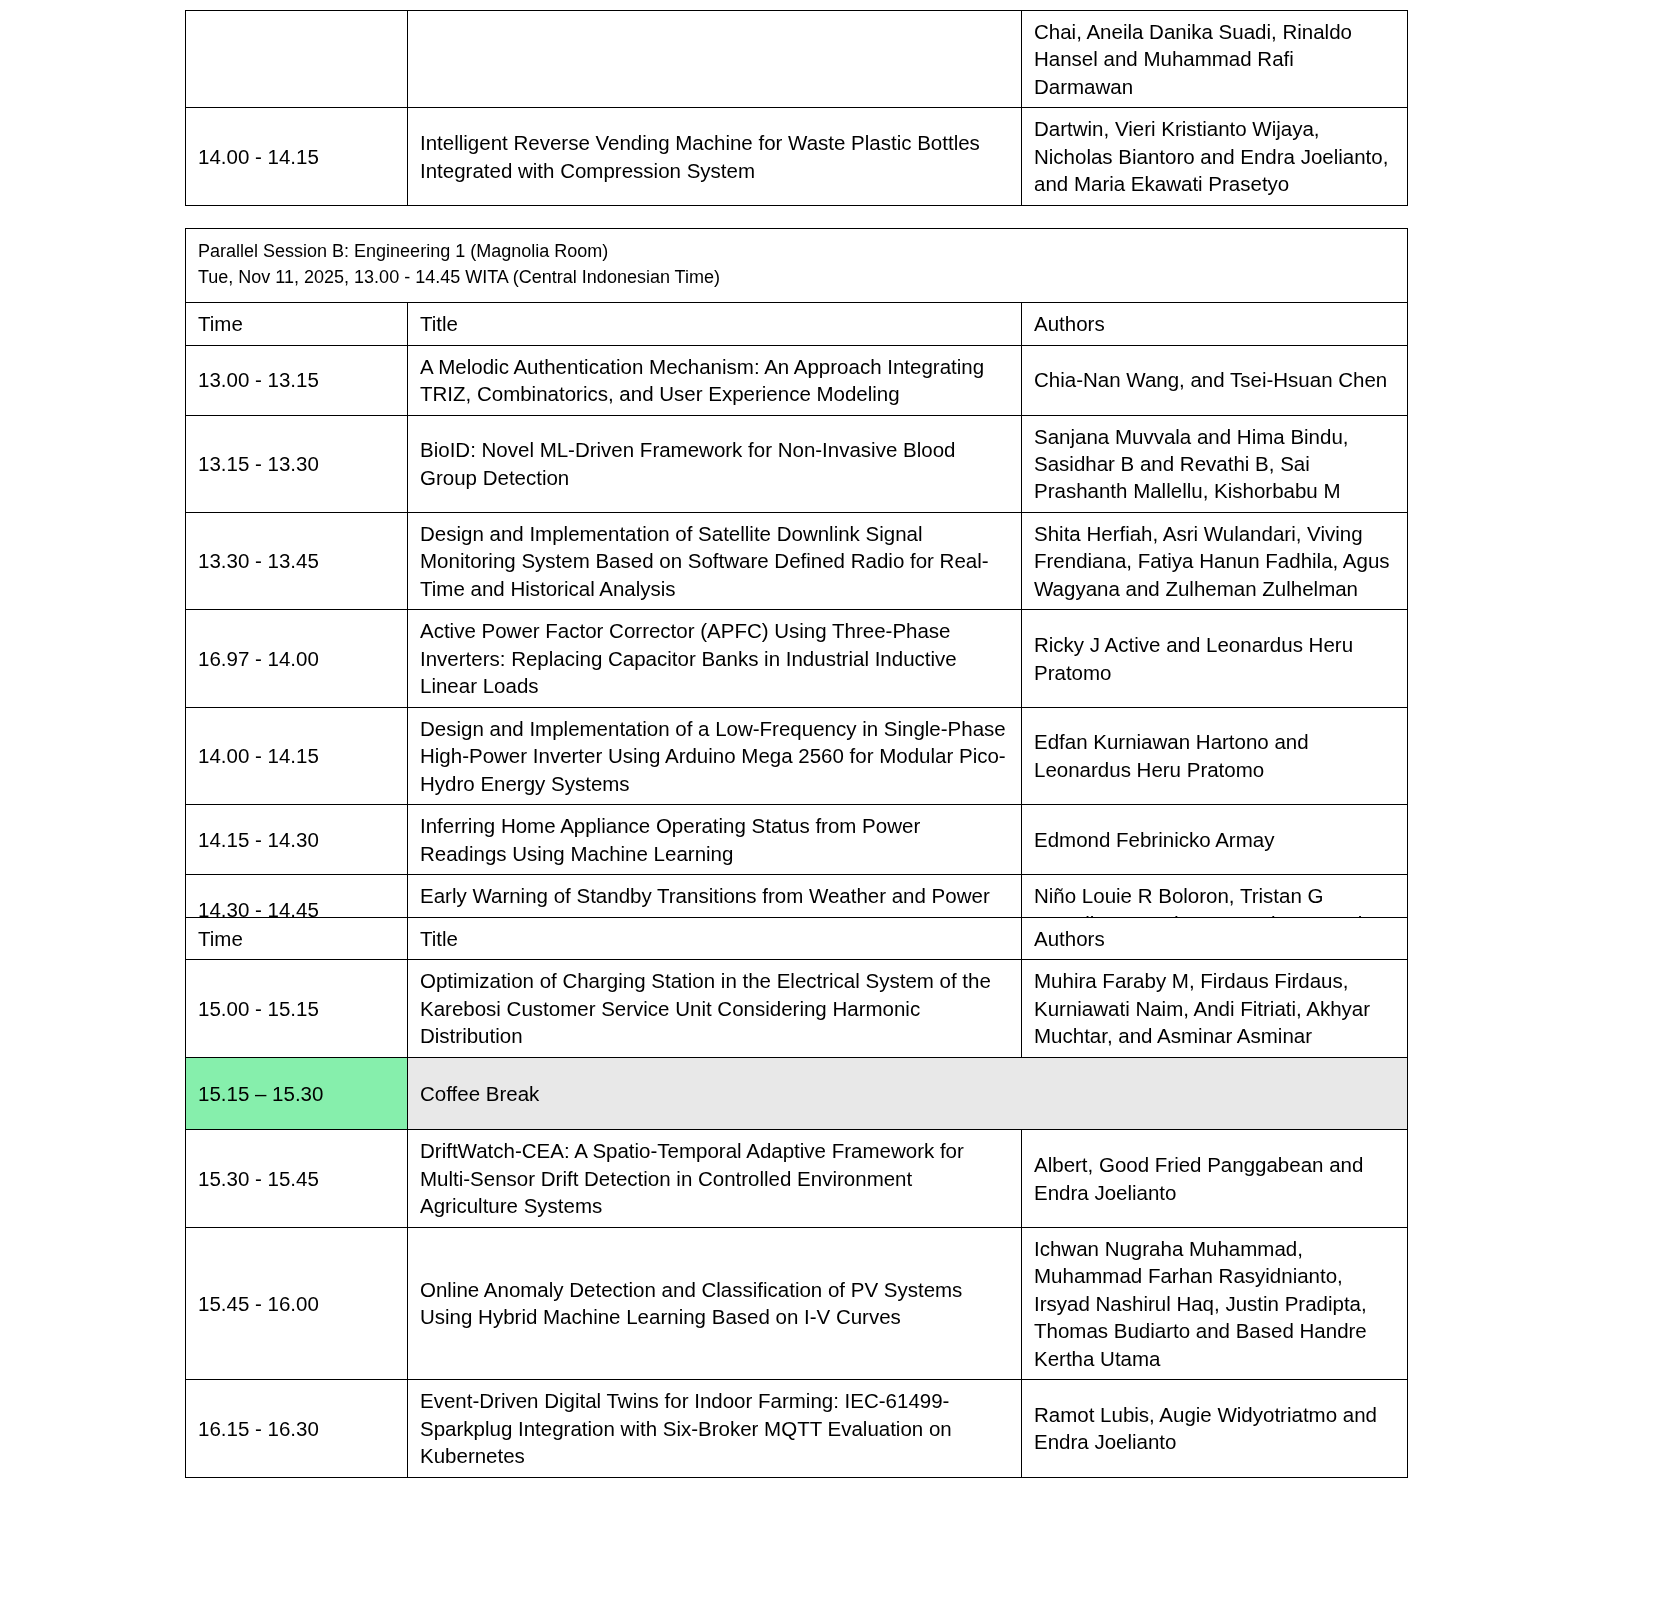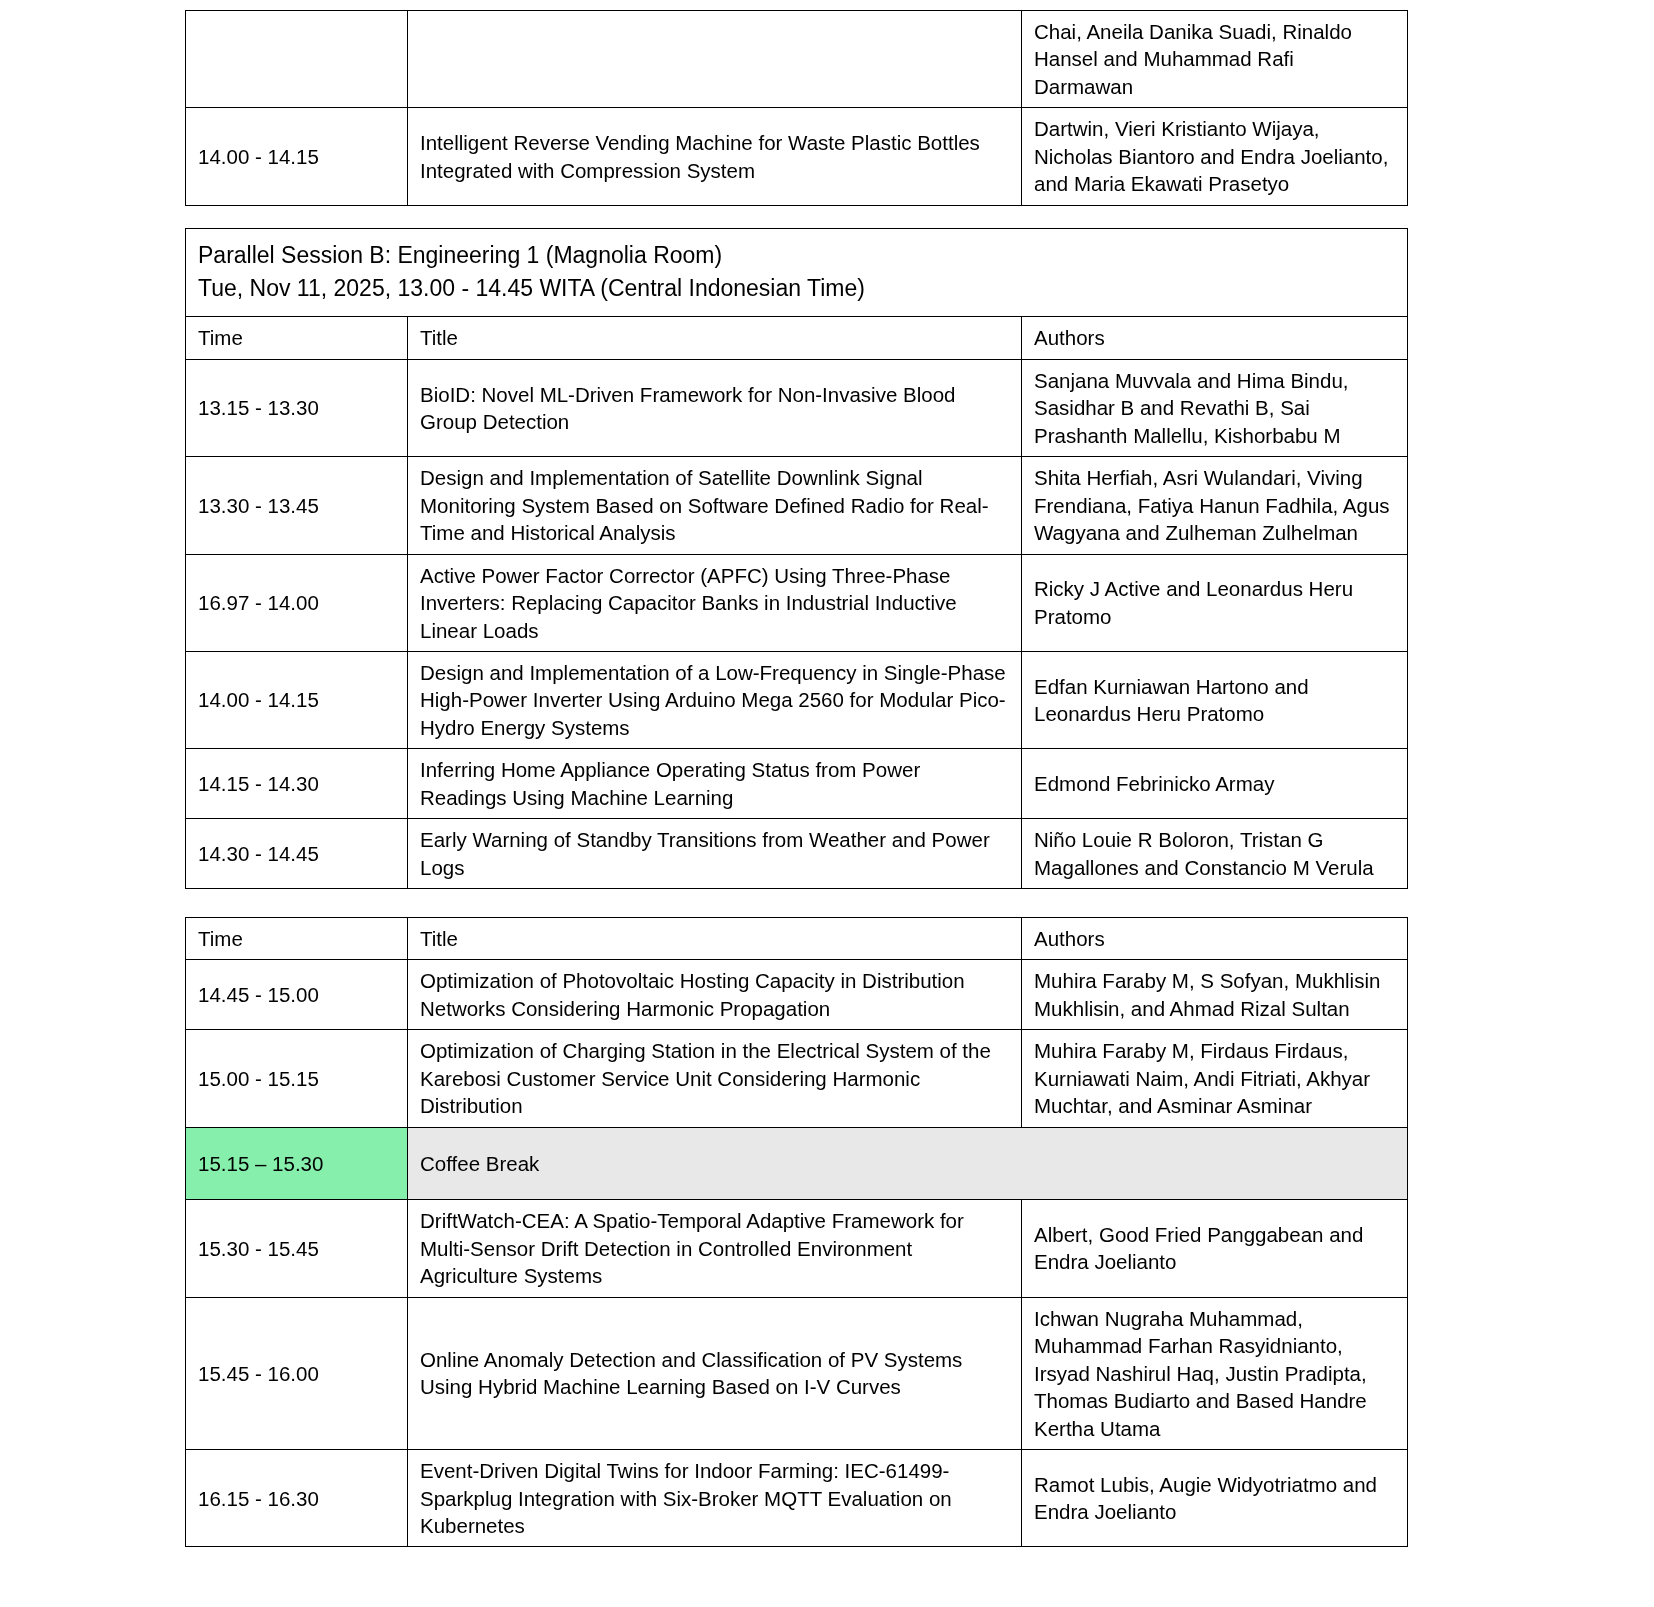--- a/index.html
+++ b/index.html
@@ -36,21 +36,21 @@
     text-align: left;
   }
   
   col.c-time  { width: 222px; }
   col.c-title { width: 614px; }
   col.c-auth  { width: 386px; }
 
   .session-head td {
     border-bottom: 1.5px solid #000000;
     padding: 10px 12px 12px 12px;
-    font-size: 23px;
+    font-size: 18px;
     line-height: 1.42;
   }
   .session-head .line { display: block; white-space: nowrap; }
   td.time-cell { white-space: nowrap; }
   td.title-cell { }
   td.auth-cell { }
   tr.break-row td.break-cell {
     background: #e8e8e8;
     font-weight: normal;
     padding-top: 22px;
@@ -103,20 +103,25 @@
           <span class="line">Parallel Session B: Engineering 1 (Magnolia Room)</span>
           <span class="line">Tue, Nov 11, 2025, 13.00 - 14.45 WITA (Central Indonesian Time)</span>
         </td>
       </tr>
       <tr>
         <th>Time</th>
         <th>Title</th>
         <th>Authors</th>
       </tr>
       <tr>
+        <td class="time-cell">13.00 - 13.15</td>
+        <td class="title-cell">A Melodic Authentication Mechanism: An Approach Integrating TRIZ, Combinatorics, and User Experience Modeling</td>
+        <td class="auth-cell">Chia-Nan Wang, and Tsei-Hsuan Chen</td>
+      </tr>
+      <tr>
         <td class="time-cell">13.15 - 13.30</td>
         <td class="title-cell">BioID: Novel ML-Driven Framework for Non-Invasive Blood Group Detection</td>
         <td class="auth-cell">Sanjana Muvvala and Hima Bindu, Sasidhar B and Revathi B, Sai Prashanth Mallellu, Kishorbabu M</td>
       </tr>
       <tr>
         <td class="time-cell">13.30 - 13.45</td>
         <td class="title-cell">Design and Implementation of Satellite Downlink Signal Monitoring System Based on Software Defined Radio for Real-Time and Historical Analysis</td>
         <td class="auth-cell">Shita Herfiah, Asri Wulandari, Viving Frendiana, Fatiya Hanun Fadhila, Agus Wagyana and Zulheman Zulhelman</td>
       </tr>
       <tr>
@@ -148,25 +153,20 @@
         <col class="c-title">
         <col class="c-auth">
     </colgroup>
     <tbody>
       <tr>
         <th>Time</th>
         <th>Title</th>
         <th>Authors</th>
       </tr>
       <tr>
-        <td class="time-cell">14.45 - 15.00</td>
-        <td class="title-cell">Optimization of Photovoltaic Hosting Capacity in Distribution Networks Considering Harmonic Propagation</td>
-        <td class="auth-cell">Muhira Faraby M, S Sofyan, Mukhlisin Mukhlisin, and Ahmad Rizal Sultan</td>
-      </tr>
-      <tr>
         <td class="time-cell">15.00 - 15.15</td>
         <td class="title-cell">Optimization of Charging Station in the Electrical System of the Karebosi Customer Service Unit Considering Harmonic Distribution</td>
         <td class="auth-cell">Muhira Faraby M, Firdaus Firdaus, Kurniawati Naim, Andi Fitriati, Akhyar Muchtar, and Asminar Asminar</td>
       </tr>
       <tr class="break-row">
         <td class="time-cell">15.15 – 15.30</td>
         <td class="break-cell" colspan="2">Coffee Break</td>
       </tr>
       <tr>
         <td class="time-cell">15.30 - 15.45</td>

